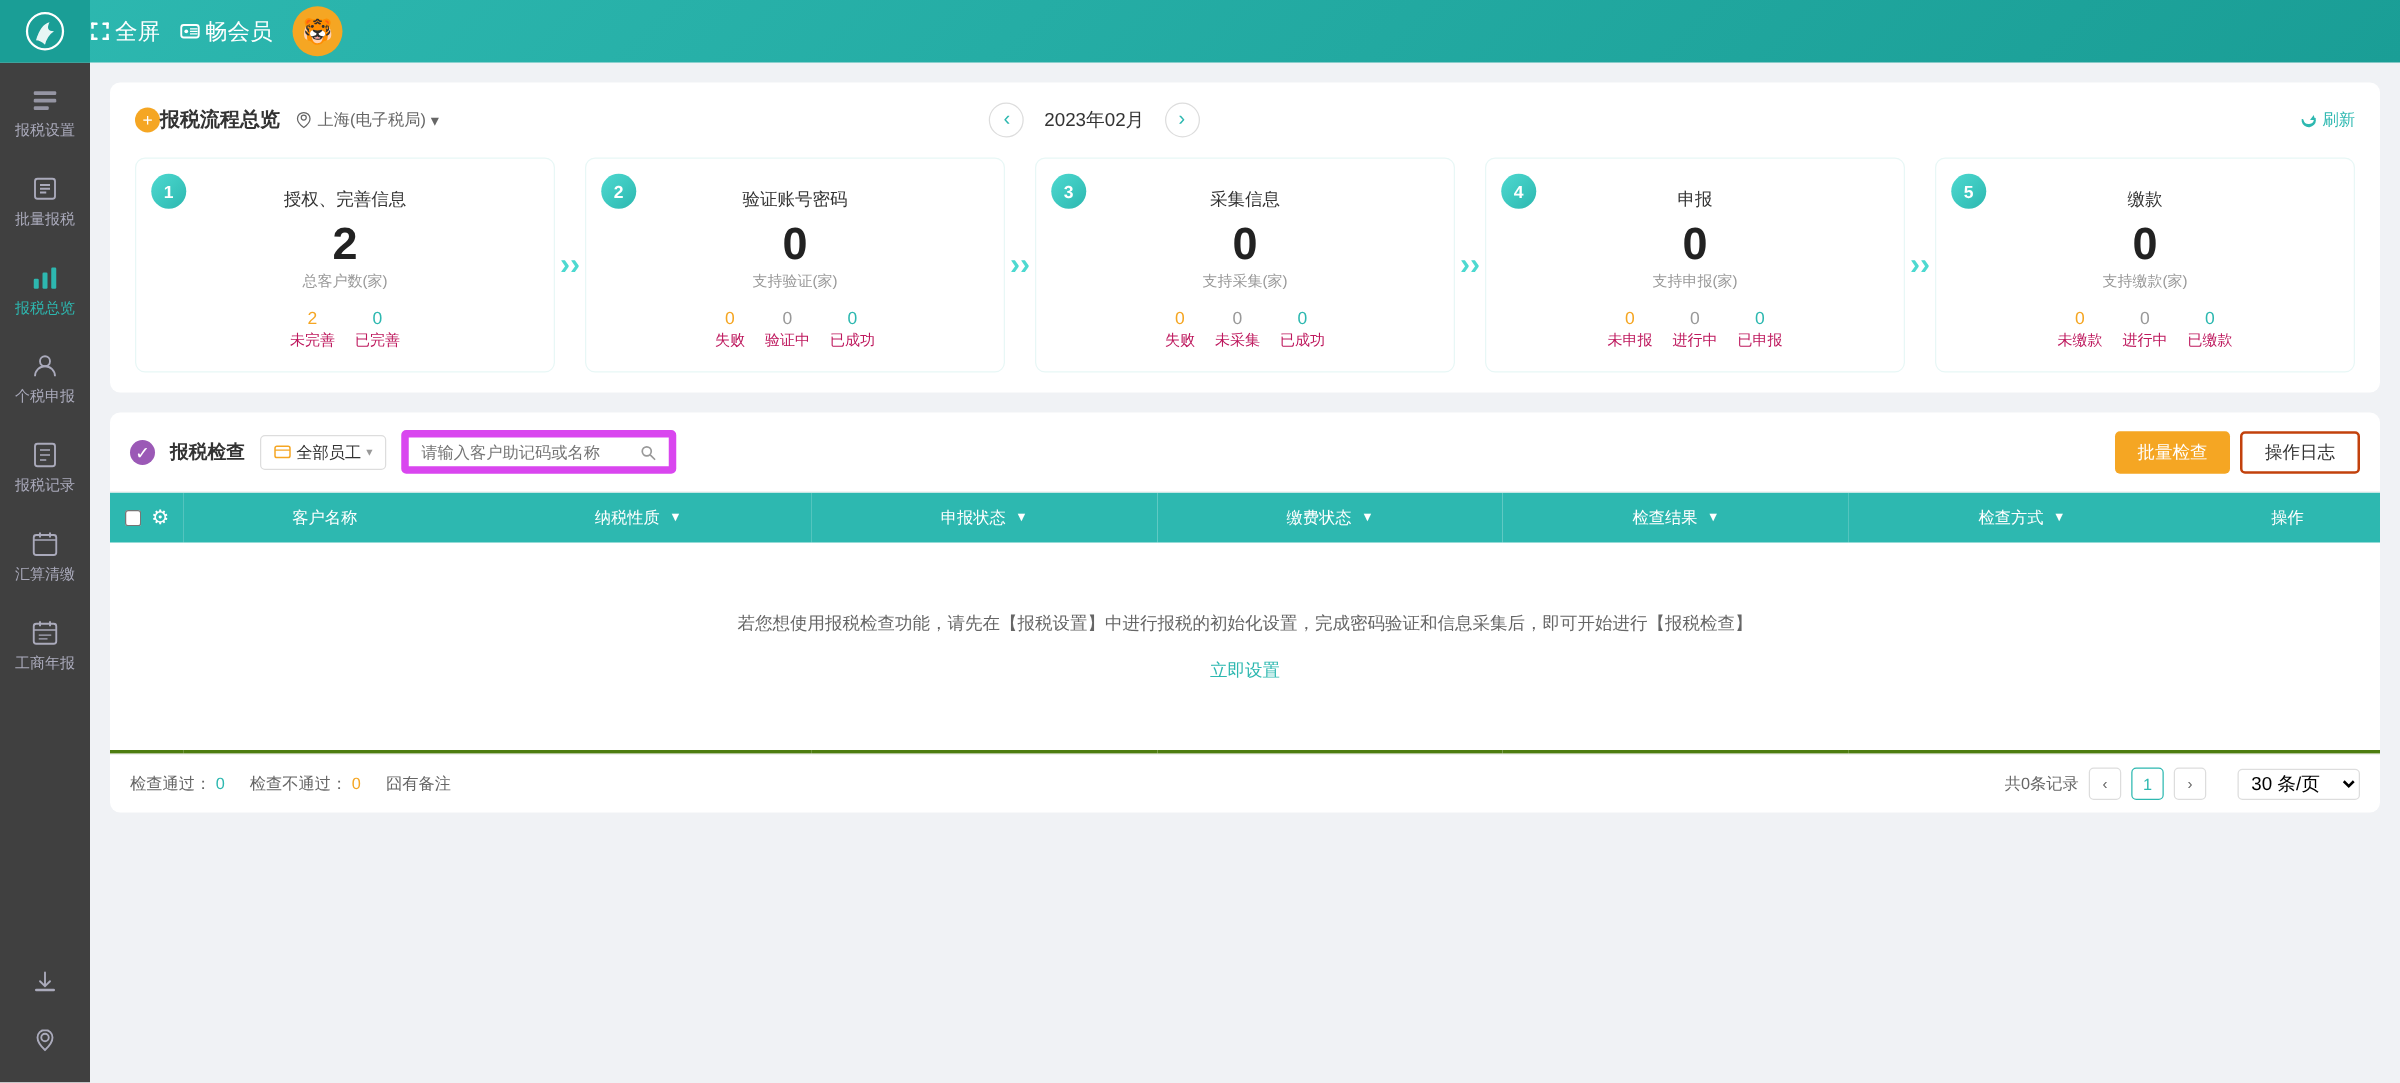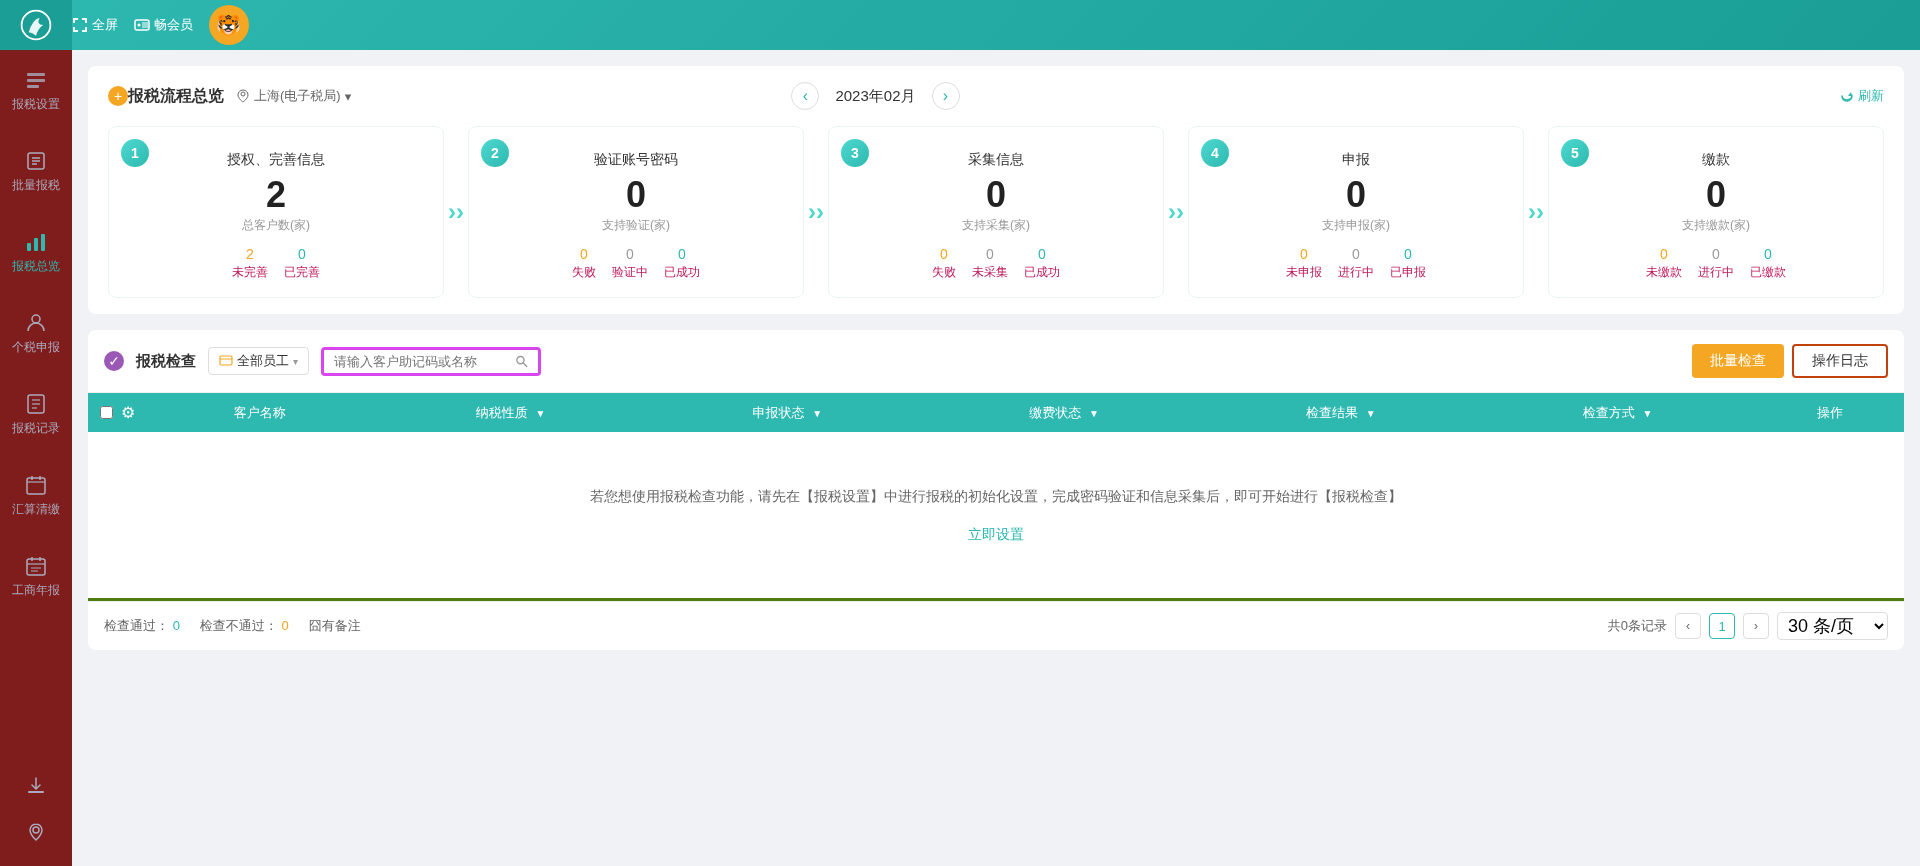--- a/index.html
+++ b/index.html
@@ -56,21 +56,21 @@
       padding-right: 16px;
       color: #fff;
       font-size: 13px;
     }
     .top-nav-right .btn {
       display: flex;
       align-items: center;
       gap: 4px;
       cursor: pointer;
       color: #fff;
-      font-size: 13px;
+      font-size: 18px;
     }
     .mascot {
       width: 40px;
       height: 40px;
       background: #f5a623;
       border-radius: 50%;
       display: flex;
       align-items: center;
       justify-content: center;
       font-size: 20px;
@@ -78,26 +78,26 @@
 
     
     .main-layout {
       display: flex;
       height: calc(866px - 50px);
     }
 
     
     .sidebar {
       width: 72px;
-      background: #7f1d1d;
+      background: #404040;
       display: flex;
       flex-direction: column;
       align-items: center;
       padding-top: 8px;
-      gap: 16px;
+      gap: 6px;
       flex-shrink: 0;
     }
     .sidebar-item {
       width: 70px;
       display: flex;
       flex-direction: column;
       align-items: center;
       padding: 10px 4px;
       cursor: pointer;
       color: #aab;
@@ -313,21 +313,21 @@
       border-radius: 4px;
       padding: 4px 10px;
       font-size: 13px;
       color: #333;
       cursor: pointer;
       background: #fff;
     }
     .search-input-wrapper {
       display: flex;
       align-items: center;
-      border: 3px solid #d946ef;
+      border: 6px solid #d946ef;
       border-radius: 4px;
       padding: 4px 10px;
       gap: 6px;
       background: #fff;
       width: 220px;
     }
     .search-input {
       border: none;
       outline: none;
       font-size: 13px;
@@ -434,23 +434,24 @@
       display: flex;
       align-items: center;
       justify-content: center;
       color: #2db8b0;
       font-size: 13px;
     }
     .per-page-select {
       border: 1px solid #ddd;
       border-radius: 4px;
       padding: 2px 6px;
-      font-size: 18px;
-      cursor: pointer;
-      background: #fff;
+      font-size: 15px;
+      cursor: pointer;
+      background: #fff;
+      margin-left: 17px;
     }
     ::-webkit-scrollbar { width: 8px; }
     ::-webkit-scrollbar-track { background: #f5f5f5; }
     ::-webkit-scrollbar-thumb { background: #ccc; border-radius: 4px; }
 
     
     .orange-circle {
       width: 20px;
       height: 20px;
       border-radius: 50%;

